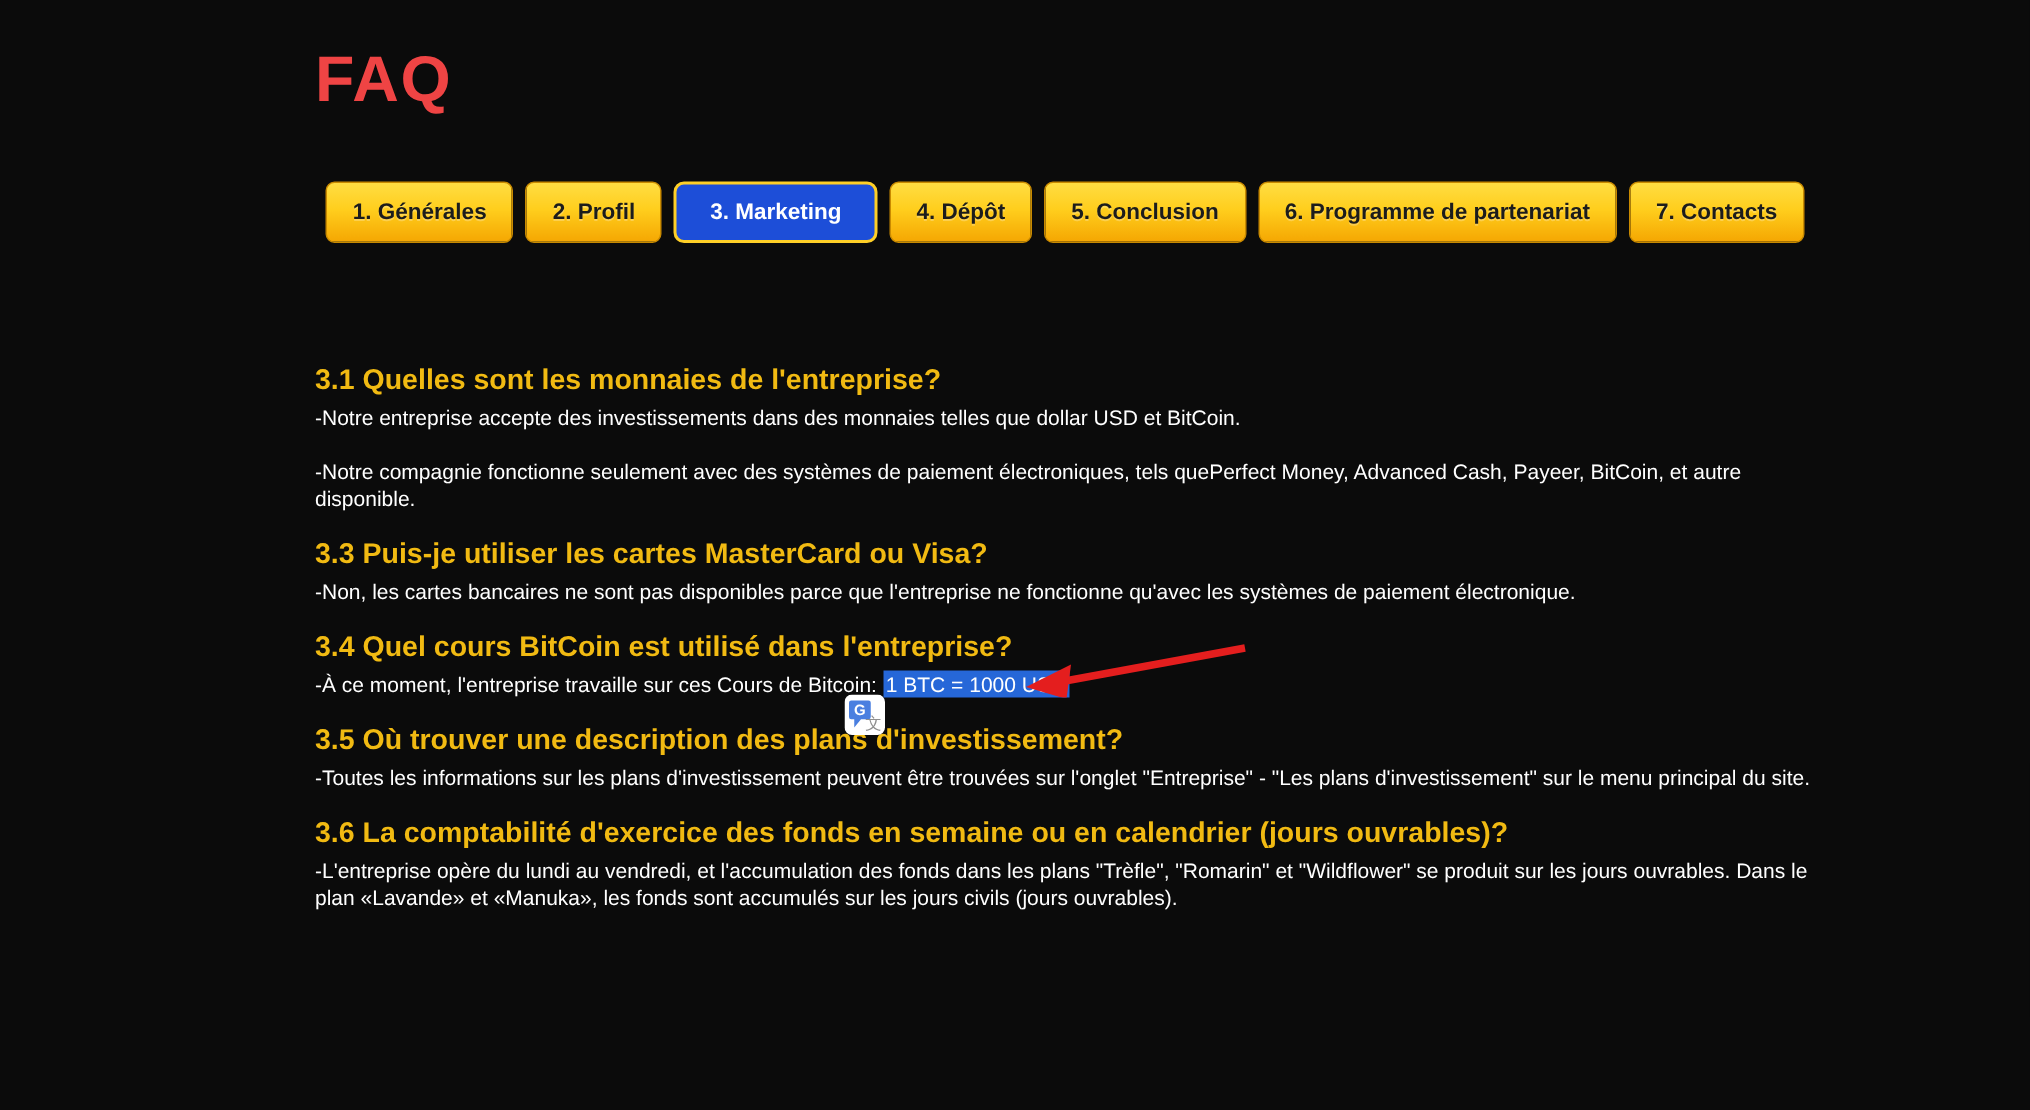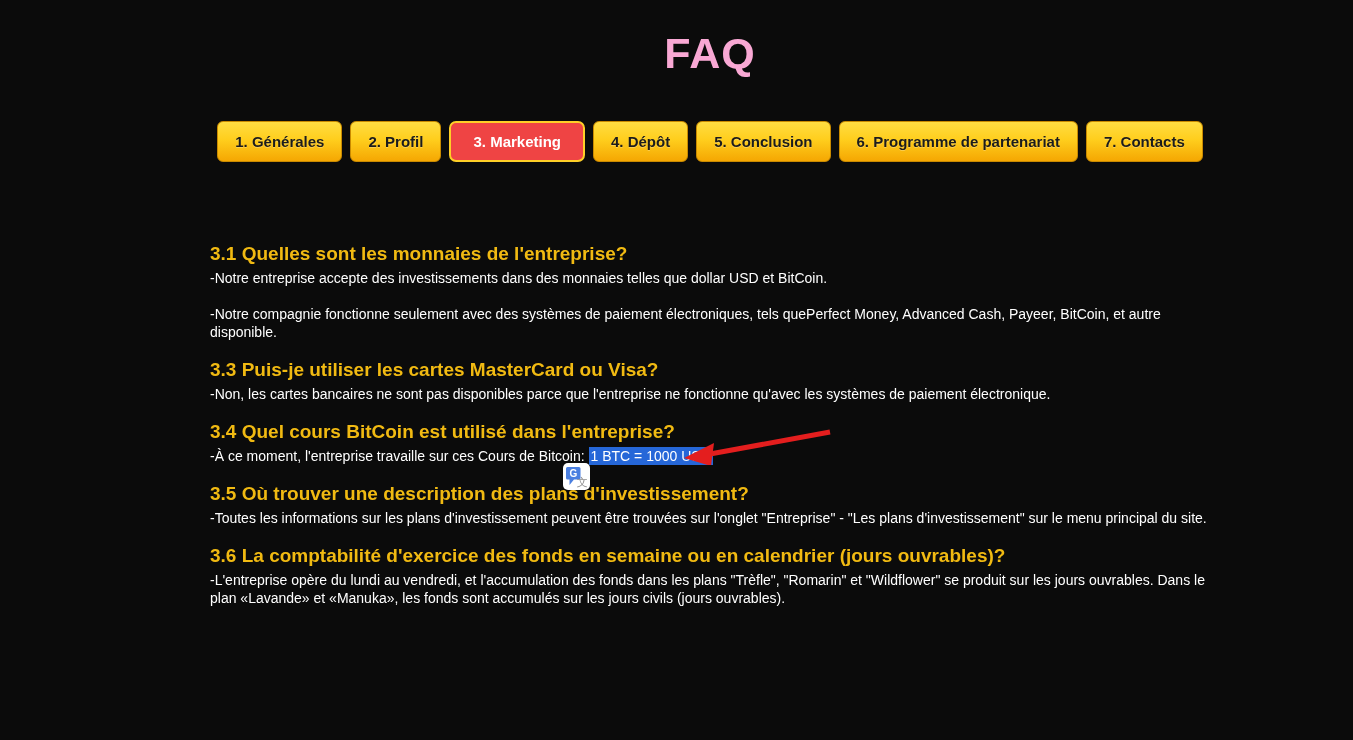--- a/index.html
+++ b/index.html
@@ -9,22 +9,22 @@
     overflow: hidden;
     font-family: "Liberation Sans", sans-serif;
   }
   .page {
     width: 1000px;
     margin-left: 210px;
     position: relative;
   }
   .faq-title {
     padding-top: 28px;
-    text-align: center;
-    color: #f9a8d4;
+    text-align: left;
+    color: #ef4444;
     font-size: 43px;
     font-weight: bold;
     line-height: 50px;
     letter-spacing: 1px;
   }
   .tabs {
     margin-top: 43px;
     display: flex;
     justify-content: center;
     gap: 8px;
@@ -37,21 +37,21 @@
     background: linear-gradient(to bottom, #ffdd42 0%, #ffce1d 45%, #f5a702 100%);
     border: 1px solid #c98a00;
     border-radius: 6px;
     padding: 10px 17px;
     line-height: 19px;
     white-space: nowrap;
     cursor: pointer;
     text-shadow: 0 1px 0 rgba(255,255,255,0.25);
   }
   .tab.active {
-    background: #ef4444;
+    background: #1d4ed8;
     color: #ffffff;
     border: 2px solid #fecf27;
     border-radius: 7px;
     padding: 9px 22px;
     text-shadow: none;
   }
   .sections {
     margin-top: 81px;
   }
   .faq-section { position: relative; }

